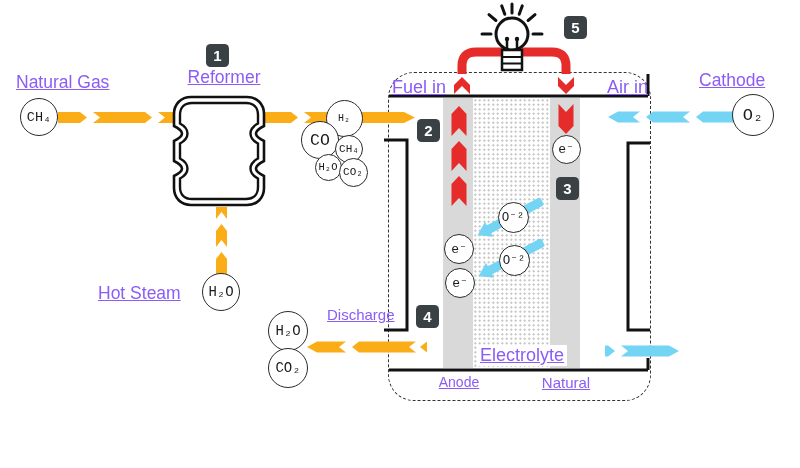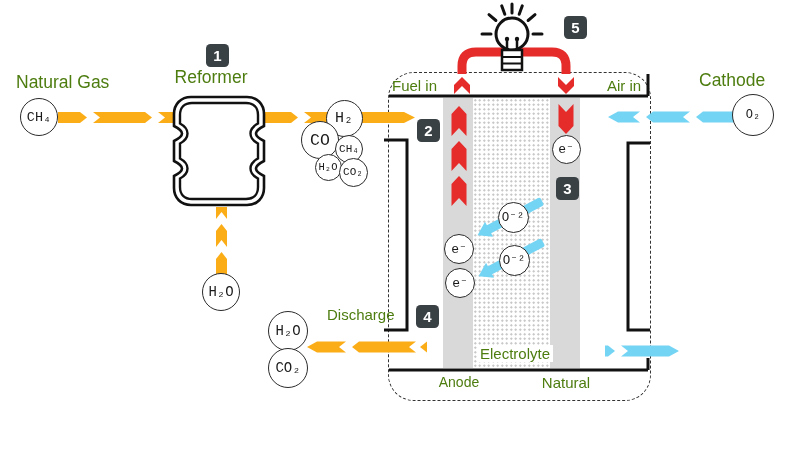--- a/index.html
+++ b/index.html
@@ -1,21 +1,21 @@
 <!DOCTYPE html>
 <html style="--arrow-yellow: #FBAD18; --arrow-red: #E62B2B; --arrow-blue: #74D4F4; --badge-bg: #3A4145; --band-gray: #D9D9D9;"><head>
 <meta charset="utf-8">
 <style>
   html,body{margin:0;padding:0;background:#fff;}
   #stage{position:relative;width:800px;height:468px;background:#fff;overflow:hidden;
          font-family:"Liberation Sans",sans-serif;color:#1a1a1a;}
-  .lbl{position:absolute;white-space:nowrap;color:#4d7c0f;}
+  .lbl{position:absolute;white-space:nowrap;color:#8b5cf6;text-decoration:underline;}
   .big{font-size:17.5px;}
   .med{font-size:15px;}
-  .sml{font-size:15px;}
+  .sml{font-size:18px;}
   .circle{position:absolute;border:1.7px solid #2b2b2b;border-radius:50%;background:#fff;
           display:flex;align-items:center;justify-content:center;
           font-family:Liberation Mono, monospace;z-index:4;box-sizing:border-box;}
   .badge{position:absolute;width:23px;height:23px;border-radius:4.5px;background:var(--badge-bg);
          color:#fff;font-weight:bold;font-size:15px;display:flex;align-items:center;
          justify-content:center;z-index:5;}
   .band{position:absolute;top:98px;height:270px;background:var(--band-gray);z-index:1;}
   .stipple{position:absolute;top:98px;height:270px;z-index:1;background-color:#fff;
            background-image:radial-gradient(circle,#c3c3c3 1.1px,transparent 1.1px);
            background-size:4.5px 4.5px;}
@@ -125,45 +125,46 @@
 
     <path d="M 384,140 H 407 V 330 H 384" fill="none" stroke="#111" stroke-width="3"></path>
     <path d="M 650,143 H 628 V 330 H 650" fill="none" stroke="#111" stroke-width="3"></path>
     <path d="M 389,96 H 648 M 648,74 V 96" fill="none" stroke="#111" stroke-width="3"></path>
     <path d="M 389,370 H 648 M 648,358 V 370" fill="none" stroke="#111" stroke-width="3"></path>
   </svg>
 
   <div class="circle" style="left:20px;top:98px;width:38px;height:38px;font-size:13.5px;">CH₄</div>
   <div class="circle" style="left:202px;top:273px;width:38px;height:38px;font-size:14px;">H₂O</div>
 
-  <div class="circle" style="left:325.5px;top:99.5px;width:37px;height:37px;font-size:15px;">H₂</div>
+  <div class="circle" style="left:325.5px;top:99.5px;width:37px;height:37px;font-size:10px;">H₂</div>
   <div class="circle" style="left:301px;top:121px;width:38px;height:38px;font-size:16.5px;">CO</div>
   <div class="circle" style="left:335px;top:135px;width:28px;height:28px;font-size:11px;">CH₄</div>
   <div class="circle" style="left:314.5px;top:153.5px;width:27px;height:27px;font-size:10.5px;">H₂O</div>
   <div class="circle" style="left:338.5px;top:157.5px;width:29px;height:29px;font-size:11px;">CO₂</div>
 
   <div class="circle" style="left:268px;top:311px;width:40px;height:40px;font-size:14px;">H₂O</div>
   <div class="circle" style="left:268px;top:348px;width:40px;height:40px;font-size:14px;">CO₂</div>
 
-  <div class="circle" style="left:732px;top:94px;width:42px;height:42px;font-size:12px;">O₂</div>
+  <div class="circle" style="left:732px;top:94px;width:42px;height:42px;font-size:17px;">O₂</div>
 
   <div class="circle" style="left:551.5px;top:134.5px;width:29px;height:29px;font-size:13px;">e⁻</div>
   <div class="circle" style="left:444px;top:234px;width:30px;height:30px;font-size:13px;">e⁻</div>
   <div class="circle" style="left:445px;top:268px;width:30px;height:30px;font-size:13px;">e⁻</div>
   <div class="circle" style="left:497.5px;top:201.5px;width:31px;height:31px;font-size:12.5px;">O⁻²</div>
   <div class="circle" style="left:498.5px;top:244.5px;width:31px;height:31px;font-size:12.5px;">O⁻²</div>
 
   <div class="badge" style="left:206px;top:44px;">1</div>
   <div class="badge" style="left:417px;top:119px;">2</div>
   <div class="badge" style="left:556px;top:177px;">3</div>
   <div class="badge" style="left:416px;top:305px;">4</div>
   <div class="badge" style="left:564px;top:16px;">5</div>
 
   <div class="lbl big" style="left:16px;top:72px;">Natural Gas</div>
-  <div class="lbl big center" style="left:165px;top:67px;width:92px;">Reformer</div>
+  <div class="lbl big center" style="left:178px;top:67px;width:92px;">Reformer</div>
+  <div class="lbl big" style="left:98px;top:283px;">Hot Steam</div>
   <div class="lbl big" style="left:699px;top:70px;">Cathode</div>
   <div class="lbl sml" style="left:392px;top:77px;z-index:4;">Fuel in</div>
   <div class="lbl sml" style="left:607px;top:77px;z-index:4;">Air in</div>
   <div class="lbl med" style="left:327px;top:306px;">Discharge</div>
   <div class="lbl sml whitebg" style="left:477px;top:345px;z-index:4;">Electrolyte</div>
   <div class="lbl med center" style="left:429px;top:374px;width:60px;font-size:14px;">Anode</div>
   <div class="lbl med center" style="left:536px;top:374px;width:60px;font-size:15px;">Natural</div>
 
 </div>
 

